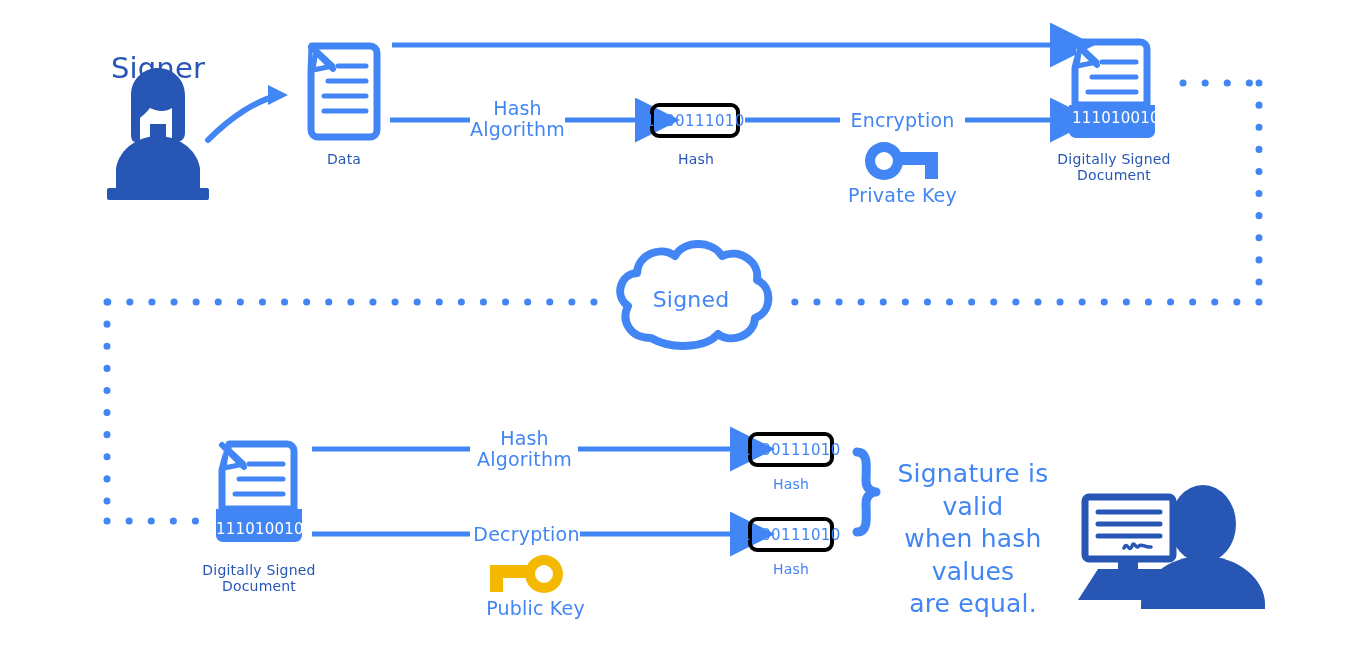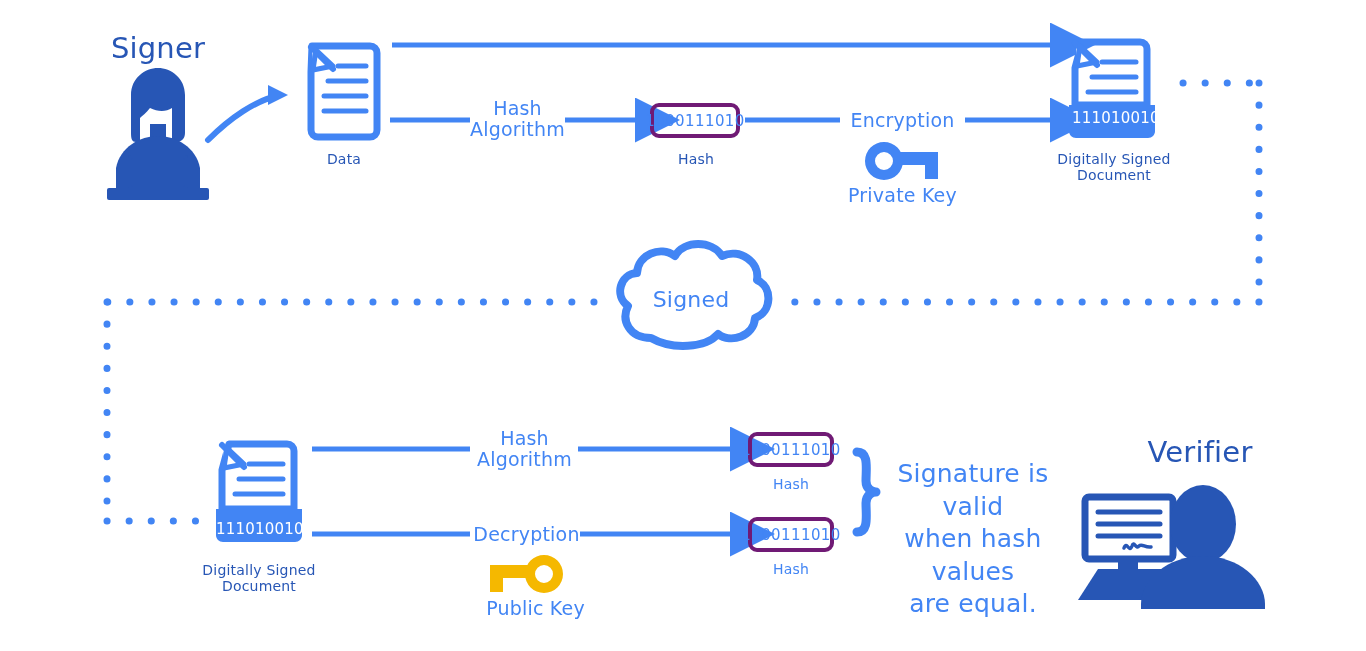--- a/index.html
+++ b/index.html
@@ -7,28 +7,28 @@
     width:1366px;height:651px;position:relative;overflow:hidden;
     background:#ffffff;
     font-family:"DejaVu Sans", sans-serif;
   }
   #stage{position:absolute;left:0;top:0;width:1366px;height:651px;}
   .lbl{
     position:absolute;text-align:center;line-height:1.12;
     color:#2756B5;letter-spacing:.2px;white-space:pre-line;
   }
   .lbl.light{color:#4285F4;}
-  .t-signer{font-size:29px;}
+  .t-signer{font-size:29px;margin-top:20px;}
   .t-verifier{font-size:29px;}
   .t-node{font-size:14px;}
   .t-proc{font-size:19px;}
   .t-note{font-size:25px;}
   .hashbox{
     position:absolute;box-sizing:border-box;
-    border:4px solid #701a75;border-radius:9px;
+    border:4px solid #000000;border-radius:9px;
     color:#4285F4;font-size:15px;letter-spacing:.4px;
     display:flex;align-items:center;justify-content:center;
     background:transparent;
   }
   svg{position:absolute;left:0;top:0;overflow:visible;}
 </style>
 </head>
 <body>
 
 <div id="stage">
@@ -235,15 +235,14 @@
   <div class="lbl light t-node" style="left:741px;top:477px;width:100px;">Hash</div>
 
   <div class="hashbox" style="left:748px;top:517px;width:86px;height:35px;">1000111010</div>
 
   <div class="lbl light t-node" style="left:741px;top:562px;width:100px;">Hash</div>
 
   <div class="lbl light t-note" style="left:888px;top:458px;width:170px;line-height:1.3;">Signature is valid
 when hash values
 are equal.</div>
 
-  <div class="lbl t-verifier" style="left:1130px;top:436px;width:140px;">Verifier</div>
 
 </div>
 
 </body></html>

